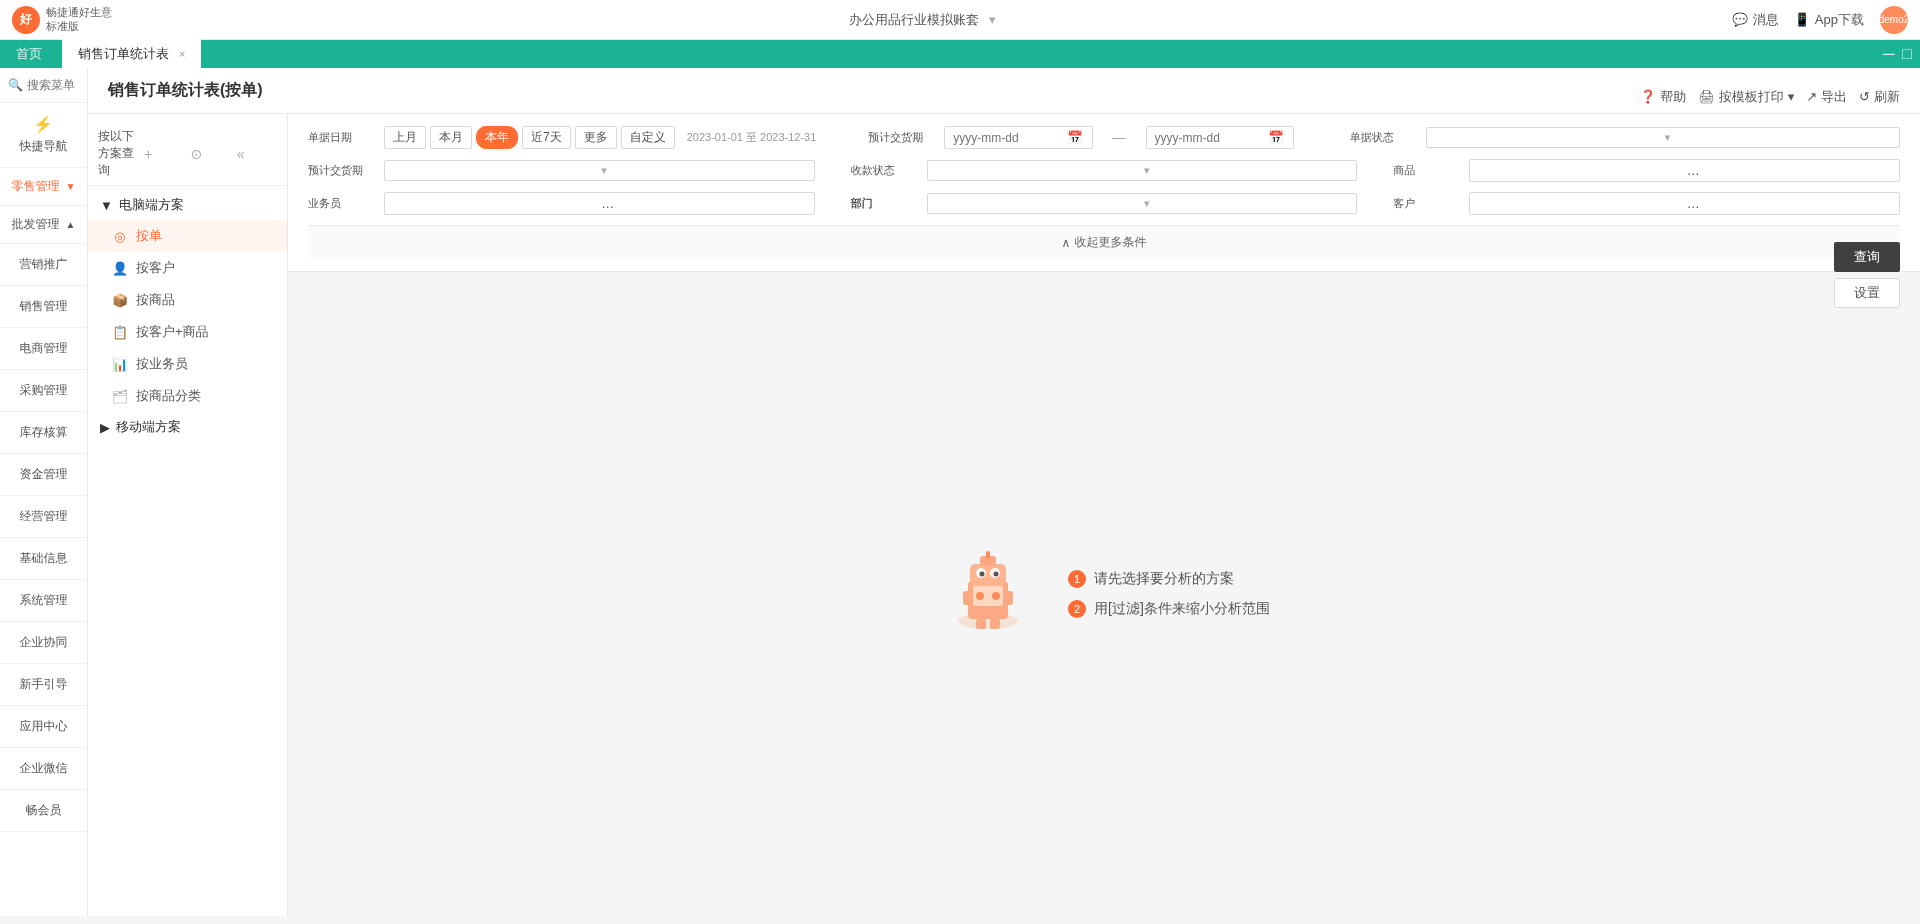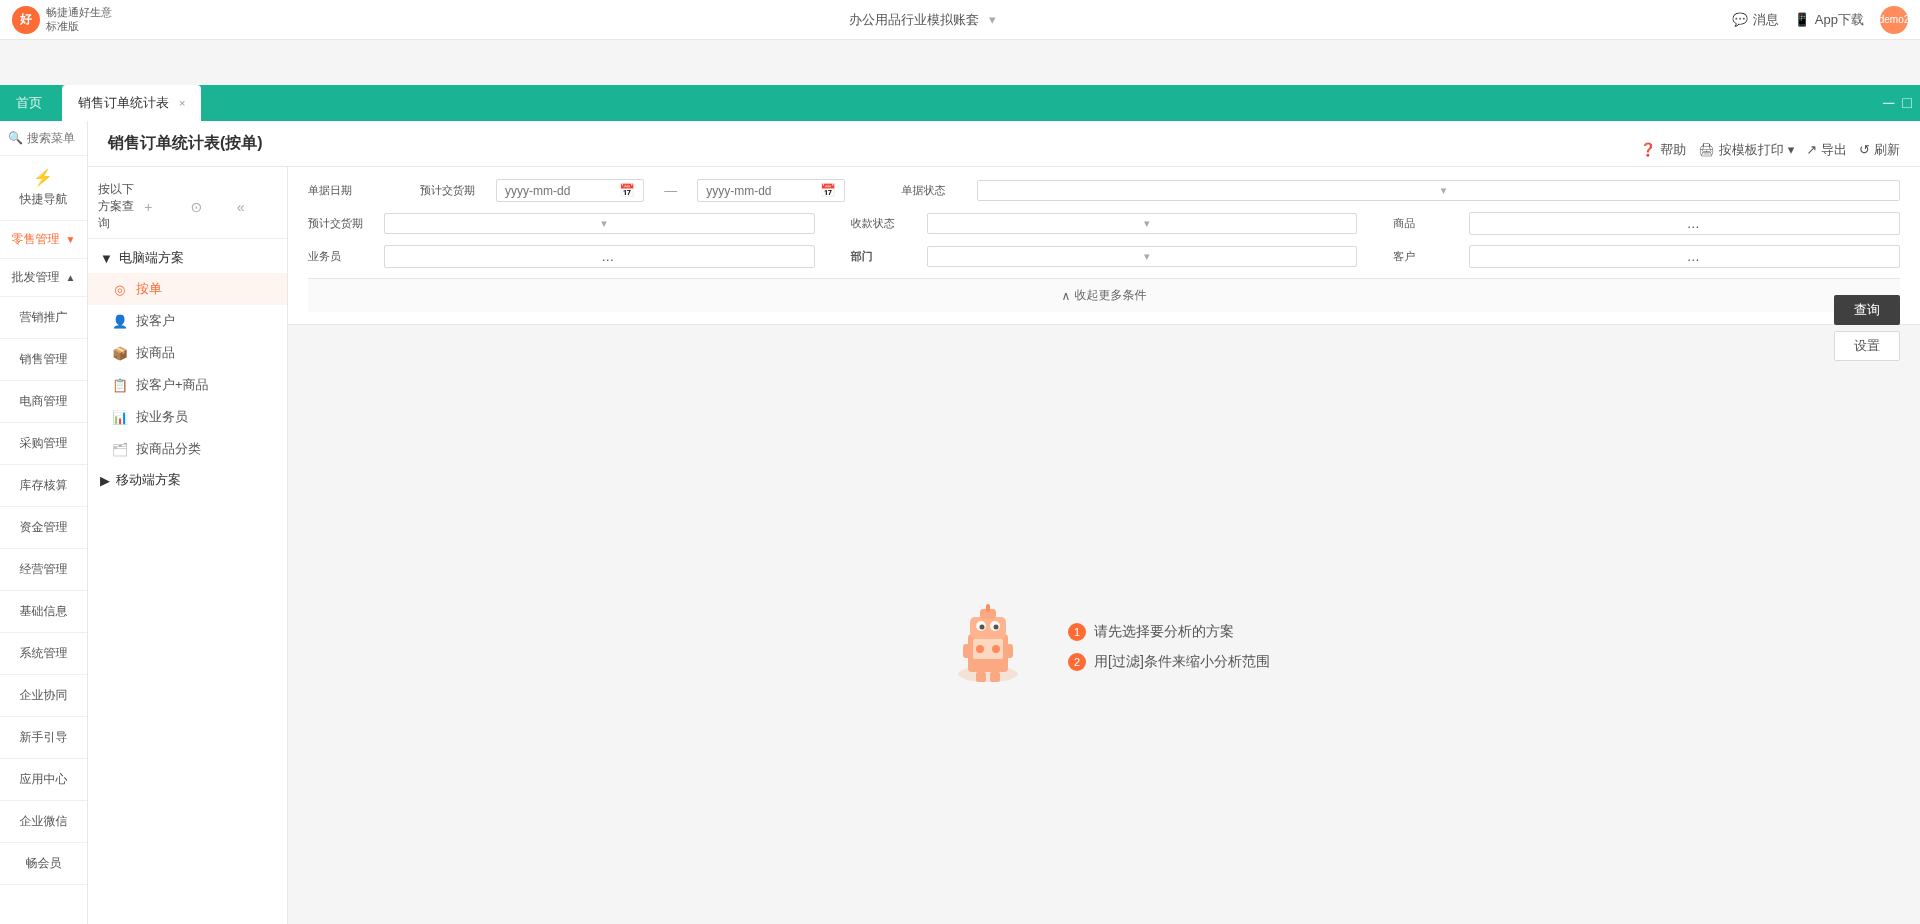--- a/index.html
+++ b/index.html
@@ -19,26 +19,25 @@
     .logo-area { display: flex; align-items: center; gap: 6px; }
     .logo-icon { width: 28px; height: 28px; background: #ff6b35; border-radius: 50%; display: flex; align-items: center; justify-content: center; color: white; font-size: 12px; font-weight: bold; }
     .logo-text { font-size: 11px; color: #666; line-height: 1.2; }
     .top-center { display: flex; align-items: center; gap: 10px; color: #555; font-size: 13px; }
     .top-bar-right { display: flex; align-items: center; gap: 16px; }
     .top-bar-right .icon-btn { display: flex; align-items: center; gap: 4px; color: #555; font-size: 13px; cursor: pointer; }
     .avatar { width: 28px; height: 28px; border-radius: 50%; background: #ff8c5a; display: flex; align-items: center; justify-content: center; color: white; font-size: 11px; overflow: hidden; }
 
     
     .tab-bar {
-      height: 36px;
+      height: 28px;
       background: #1ab394;
       display: flex;
       align-items: center;
       padding: 0 0 0 0;
-      margin-top: 45px;
     }
     .tab-item {
       height: 36px;
       display: flex;
       align-items: center;
       padding: 0 16px;
       cursor: pointer;
       color: rgba(255,255,255,0.85);
       font-size: 13px;
       gap: 6px;
@@ -468,20 +467,29 @@
           </div>
         </div>
       </div>
 
       <div class="right-panel" style="position:relative;">
 
         <div class="filter-area">
 
           <div class="filter-row">
             <span class="filter-label">单据日期</span>
+            <div class="date-filter">
+              <button class="date-btn">上月</button>
+              <button class="date-btn">本月</button>
+              <button class="date-btn active">本年</button>
+              <button class="date-btn">近7天</button>
+              <button class="date-btn">更多</button>
+              <button class="date-btn">自定义</button>
+              <span class="date-range">2023-01-01 至 2023-12-31</span>
+            </div>
 
             <span class="filter-label" style="margin-left:36px;">预计交货期</span>
             <div class="input-with-icon">
               <input type="text" placeholder="yyyy-mm-dd" style="">
               <span class="cal-icon">📅</span>
             </div>
             <span class="filter-separator">—</span>
             <div class="input-with-icon">
               <input type="text" placeholder="yyyy-mm-dd" style="">
               <span class="cal-icon">📅</span>

